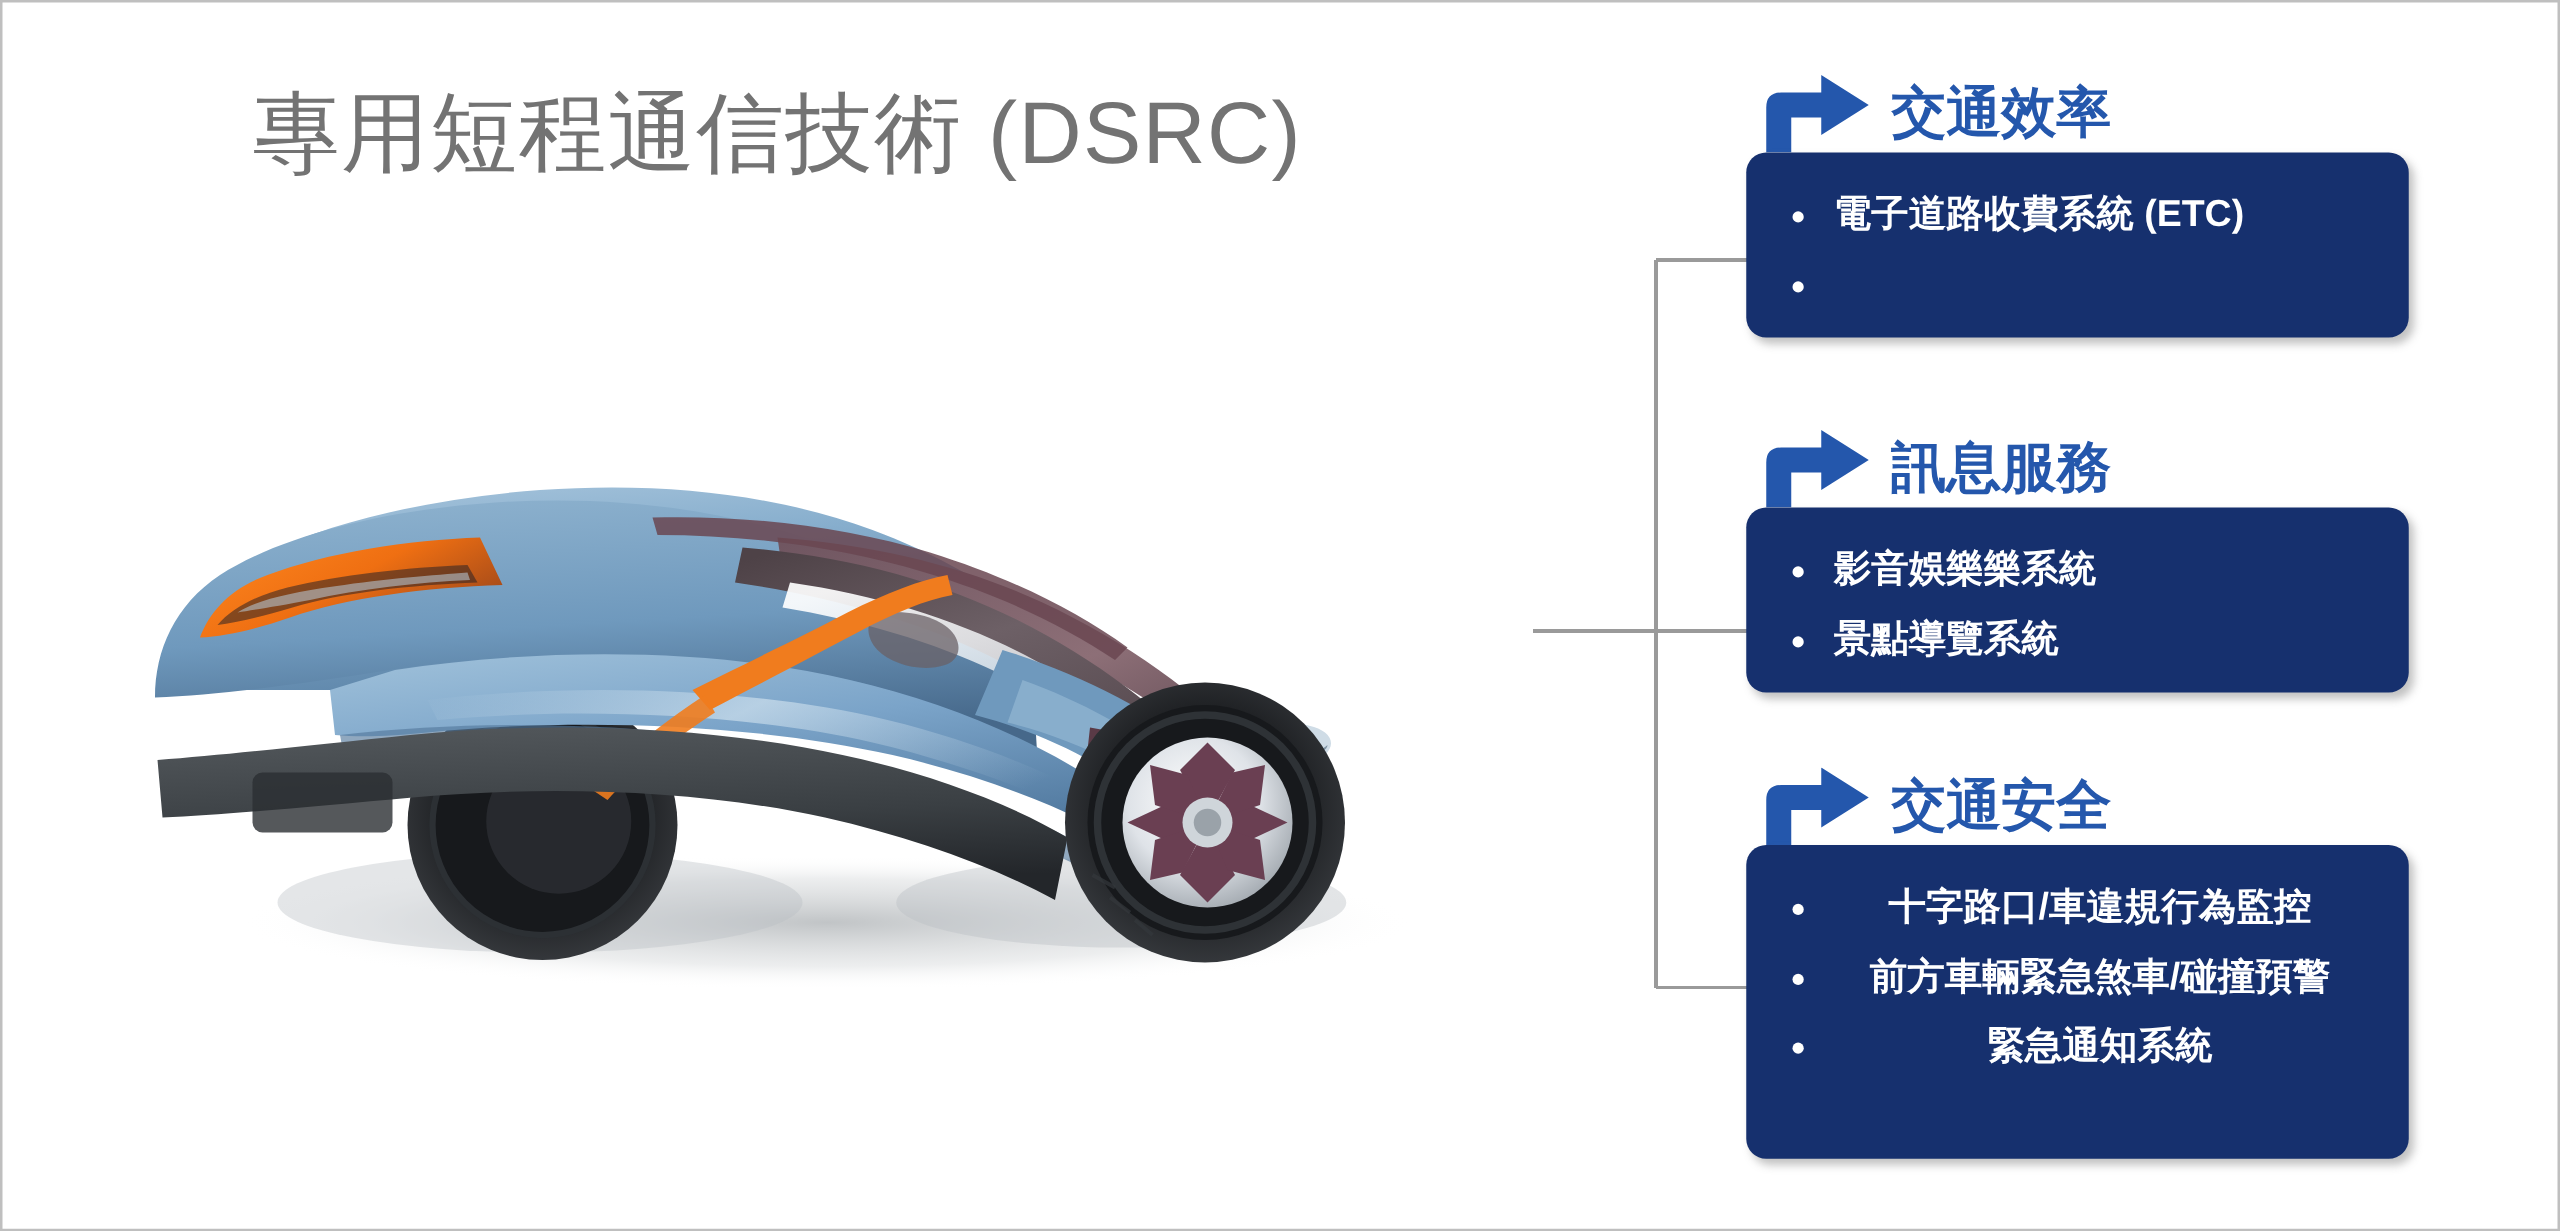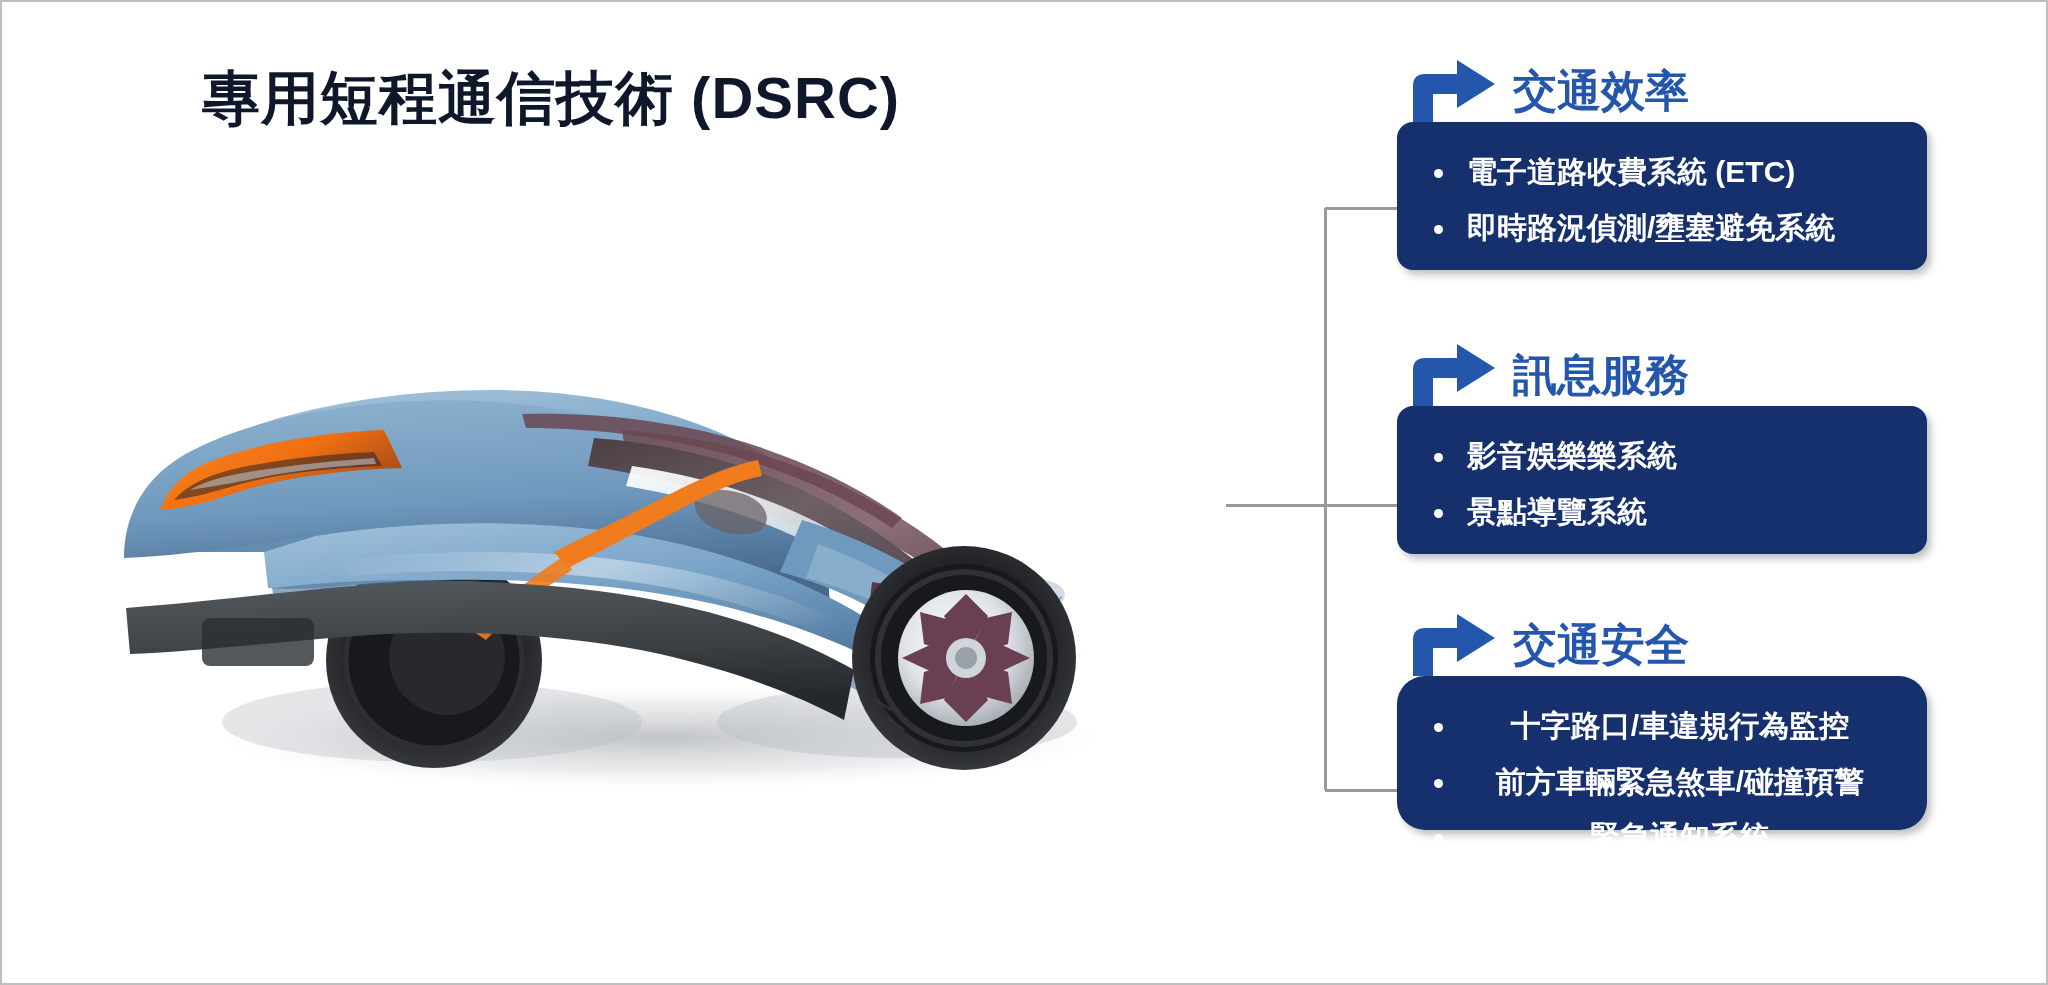--- a/index.html
+++ b/index.html
@@ -16,24 +16,24 @@
     border:2px solid #bfbfbf;
     box-sizing:border-box;
     overflow:hidden;
   }
 
   
   .title{
     position:absolute;
     left:200px;
     top:58px;
-    font-size:58px;
-    font-weight:700;
+    font-size:70px;
+    font-weight:400;
     letter-spacing:1px;
-    color:#0f172a;
+    color:#737373;
     white-space:nowrap;
   }
 
   
   .car-stage{
     position:absolute;
     left:100px;
     top:250px;
     width:1130px;
     height:560px;
@@ -103,21 +103,21 @@
     margin:14px 24px 0 8px;
   }
   .bullet-text{flex:1 1 auto;}
 
   
   #group-efficiency{left:1395px;top:58px;width:444px;}
   #group-efficiency .panel{width:530px;height:148px;}
   #group-info{left:1395px;top:342px;width:490px;}
   #group-info .panel{width:530px;height:148px;}
   #group-safety{left:1395px;top:612px;width:530px;text-align:center;}
-  #group-safety .panel{width:530px;height:154px;border-radius:28px;}
+  #group-safety .panel{width:530px;height:251px;}
 </style>
 </head>
 <body>
 
 <div class="slide">
 
   <div class="title">專用短程通信技術 (DSRC)</div>
 
   <div class="car-stage">
     <svg viewBox="0 0 1130 560" xmlns="http://www.w3.org/2000/svg">
@@ -346,21 +346,20 @@
       </span>
       <span class="group-title">交通效率</span>
     </div>
     <div class="panel">
       <div class="bullet-row">
         <span class="dot"></span>
         <span class="bullet-text">電子道路收費系統 (ETC)</span>
       </div>
       <div class="bullet-row">
         <span class="dot"></span>
-        <span class="bullet-text">即時路況偵測/壅塞避免系統</span>
       </div>
     </div>
   </div>
 
   <div class="group" id="group-info">
     <div class="group-head">
       <span class="turn-arrow">
         <svg viewBox="0 0 92 62" xmlns="http://www.w3.org/2000/svg">
           <path d="M8 62 L8 26 Q8 14 20 14 L52 14 L52 0 L90 24 L52 48 L52 34 L28 34 L28 62 Z" fill="#2457ac"></path>
         </svg>

